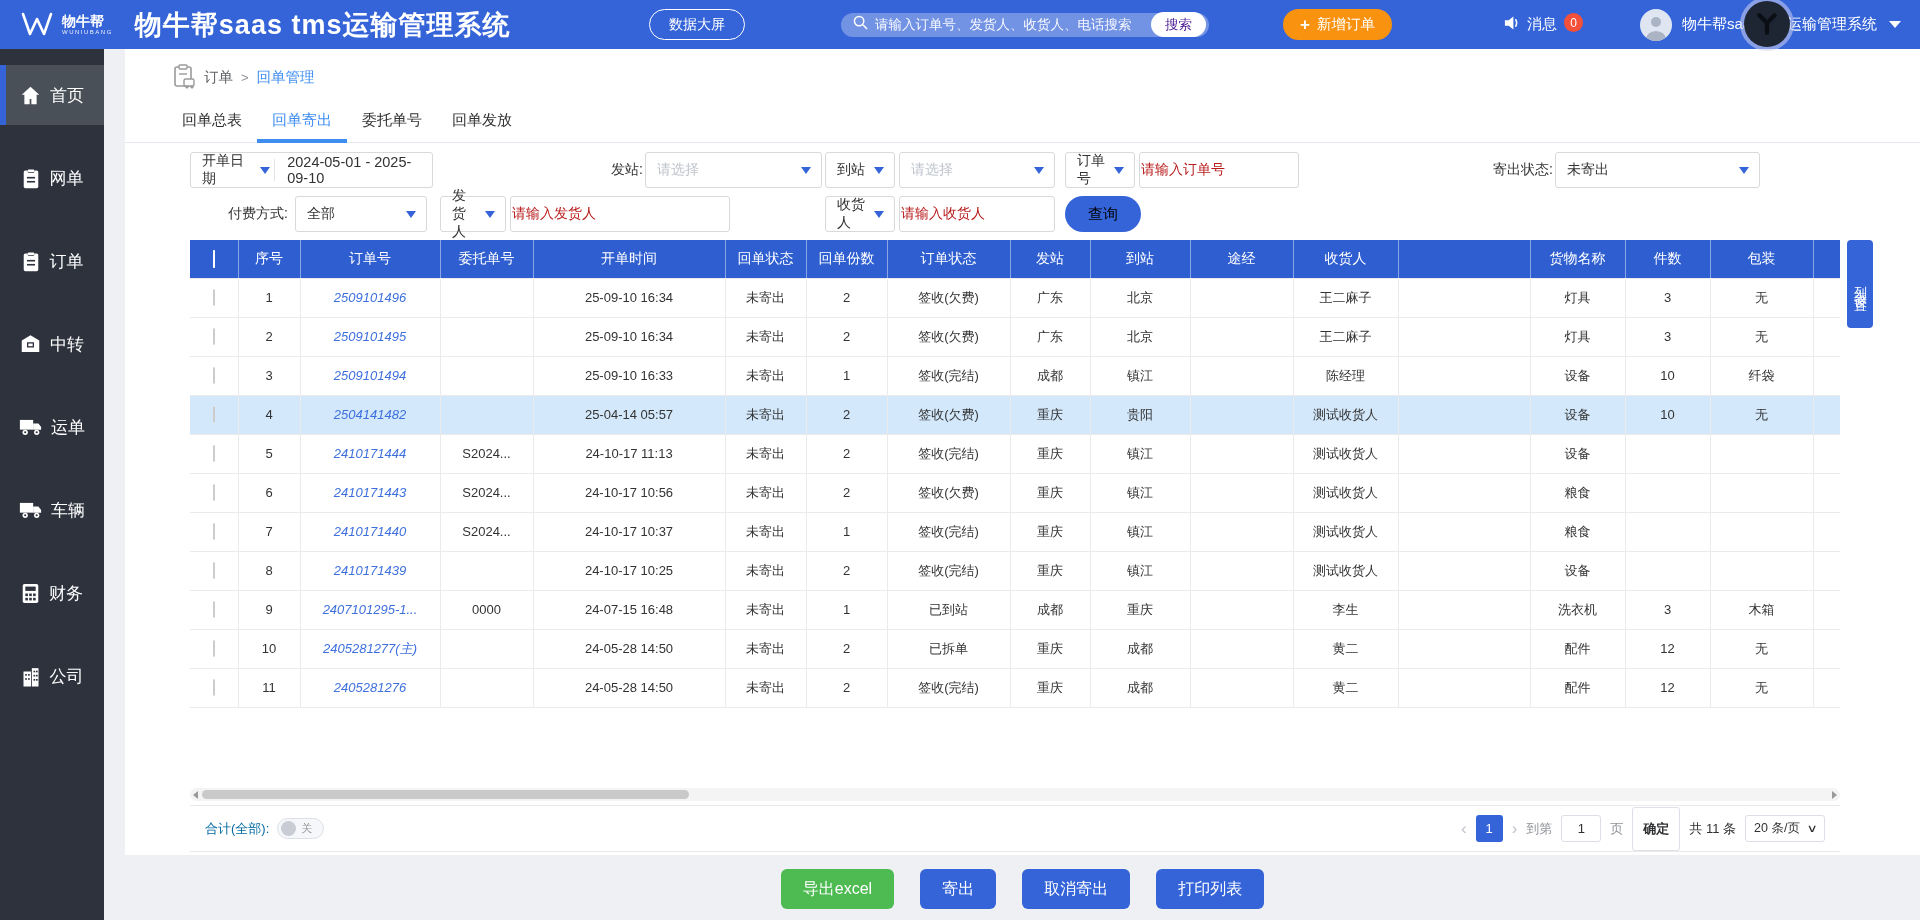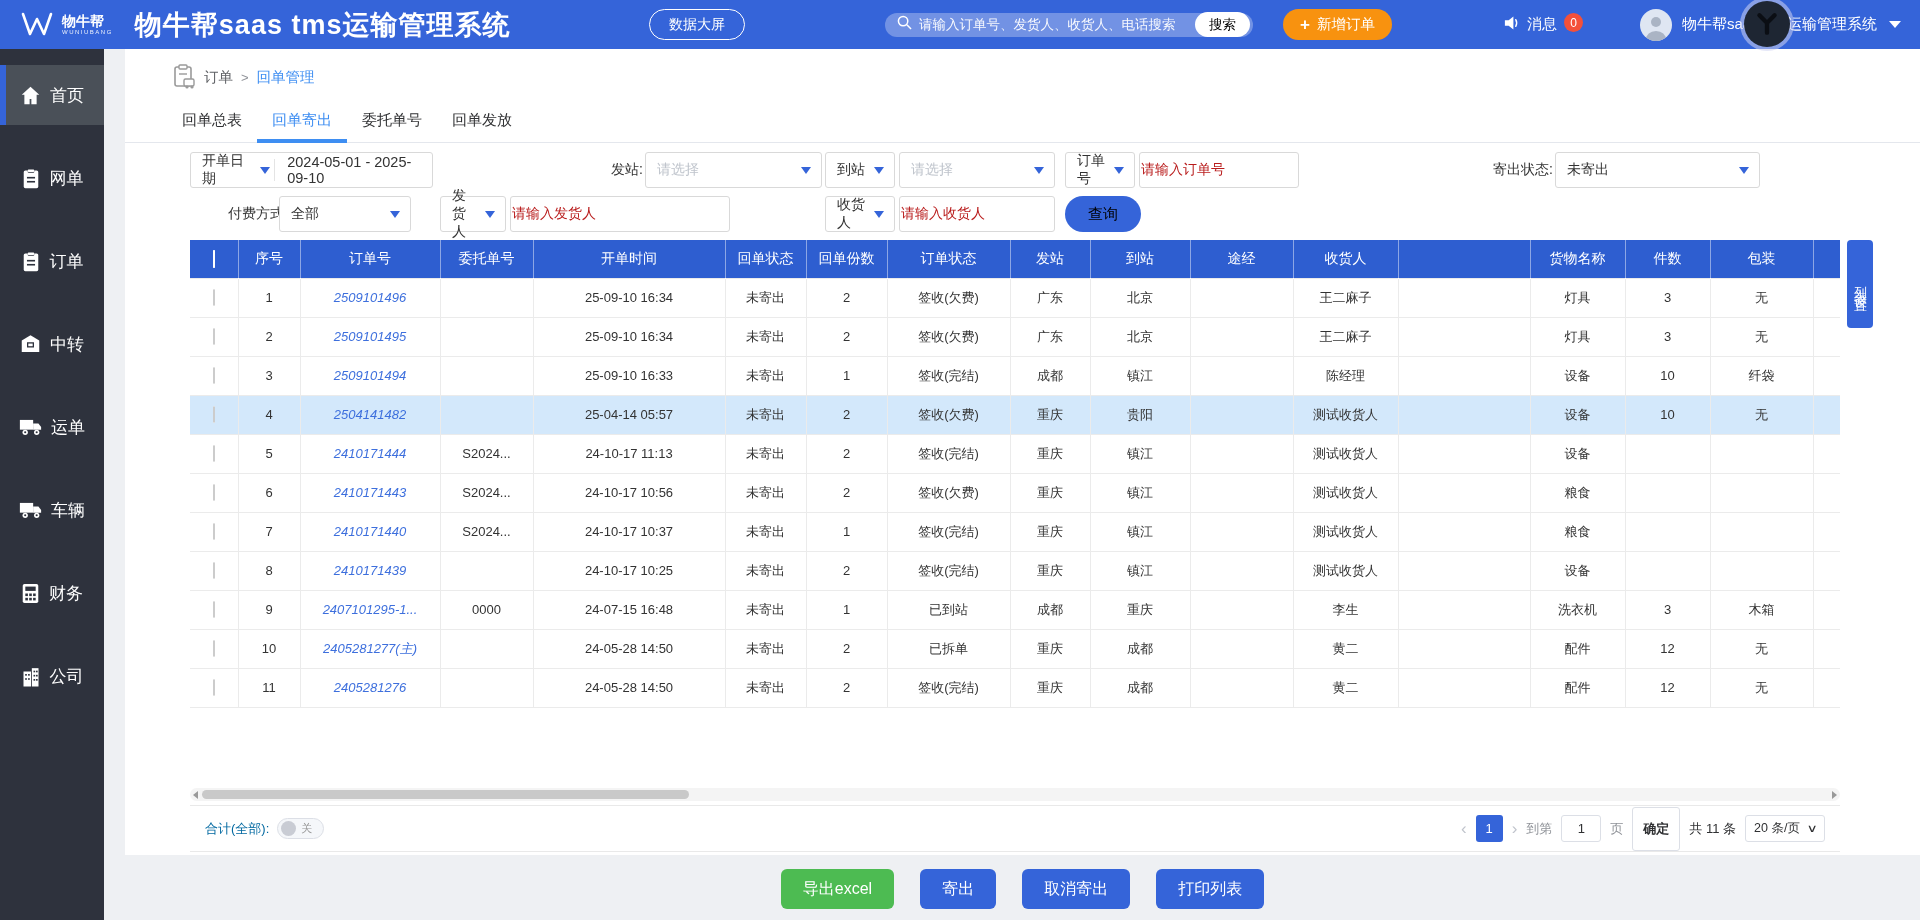--- a/index.html
+++ b/index.html
@@ -8,23 +8,23 @@
   
   .topbar { position:absolute; left:0; top:0; width:1920px; height:49px; background:#3564d9; display:flex; align-items:center; color:#fff; z-index:30; }
   .logo { display:flex; align-items:center; margin-left:20px; gap:8px; }
   .logo svg { display:block; }
   .logo-text { display:flex; flex-direction:column; line-height:1.1; }
   .logo-name { font-size:14px; font-weight:bold; }
   .logo-sub { font-size:6px; letter-spacing:1.5px; opacity:.9; }
   .app-title { font-size:27px; font-weight:bold; margin-left:22px; letter-spacing:1px; white-space:nowrap; }
   .pill { border-radius:16px; height:31px; display:inline-flex; align-items:center; font-size:14px; cursor:pointer; }
   .ghost-btn { position:absolute; left:649px; border:1px solid #fff; color:#fff; background:transparent; padding:0 19px; }
-  .searchbar { position:absolute; left:885px; width:368px; height:24px; background:rgba(255,255,255,.3); border-radius:16px; display:flex; align-items:center; padding:0 3px 0 12px; }
+  .searchbar { position:absolute; left:841px; width:368px; height:24px; background:rgba(255,255,255,.3); border-radius:16px; display:flex; align-items:center; padding:0 3px 0 12px; }
   .searchbar .ph { font-size:13.5px; color:rgba(255,255,255,.95); margin-left:7px; flex:1; white-space:nowrap; }
-  .search-btn { background:#fff; color:#000000; border:none; border-radius:13px; height:25px; padding:0 14px; font-size:13.5px; cursor:pointer; }
+  .search-btn { background:#fff; color:#4c1d95; border:none; border-radius:13px; height:25px; padding:0 14px; font-size:13.5px; cursor:pointer; }
   .orange-btn { position:absolute; left:1283px; background:#f8920f; color:#fff; border:none; padding:0 17px; gap:7px; font-size:14.5px; }
   .orange-btn .plus { font-size:17px; font-weight:bold; }
   .msg-wrap { position:absolute; left:1503px; display:flex; align-items:center; gap:7px; cursor:pointer; }
   .msg-label { font-size:15px; }
   .badge { min-width:19px; height:19px; border-radius:10px; background:#f4503a; color:#fff; font-size:12px; display:flex; align-items:center; justify-content:center; padding:0 5px; transform:translateY(-2px); }
   .account { position:absolute; left:1640px; display:flex; align-items:center; gap:10px; cursor:pointer; }
   .avatar { width:32px; height:32px; border-radius:50%; background:#dfe6f2; overflow:hidden; display:flex; align-items:flex-end; justify-content:center; }
   .account-name { font-size:15px; white-space:nowrap; }
   .caret-white { width:0; height:0; border-left:6px solid transparent; border-right:6px solid transparent; border-top:7px solid #fff; margin-left:2px; }
   .float-widget { position:absolute; left:1740px; top:-3px; width:54px; height:54px; border-radius:50%; background:rgba(205,210,240,.55); display:flex; align-items:center; justify-content:center; z-index:40; cursor:pointer; }
@@ -71,21 +71,21 @@
   .p-fzl   { left:452px; top:3px; width:66px; }
   .p-fzsel { left:520px; top:3px; width:177px; }
   .p-dz    { left:700px; top:3px; width:70px; }
   .p-dzsel { left:774px; top:3px; width:156px; }
   .p-ddh   { left:940px; top:3px; width:70px; }
   .p-ddhin { left:1014px;top:3px; width:160px; }
   .p-jczl  { left:1352px;top:3px; width:76px; }
   .p-jcsel { left:1430px;top:3px; width:205px; }
   
   .p-ffl   { left:83px;  top:47px; width:80px; }
-  .p-ffsel { left:154px; top:47px; width:132px;gap:17px; }
+  .p-ffsel { left:170px; top:47px; width:132px;gap:17px; }
   .p-fhr   { left:315px; top:47px; width:66px; }
   .p-fhrin { left:385px; top:47px; width:220px; }
   .p-shr   { left:700px; top:47px; width:70px; }
   .p-shrin { left:774px; top:47px; width:156px; }
   .p-query { left:940px; top:47px; width:76px; }
 
   
   .list-settings { position:absolute; right:47px; top:191px; width:26px; height:88px; background:#3564d9; color:#fff; border-radius:4px; font-size:13px; display:flex; align-items:center; justify-content:center; writing-mode:vertical-rl; text-orientation:upright; letter-spacing:4px; cursor:pointer; z-index:5; }
 
   

